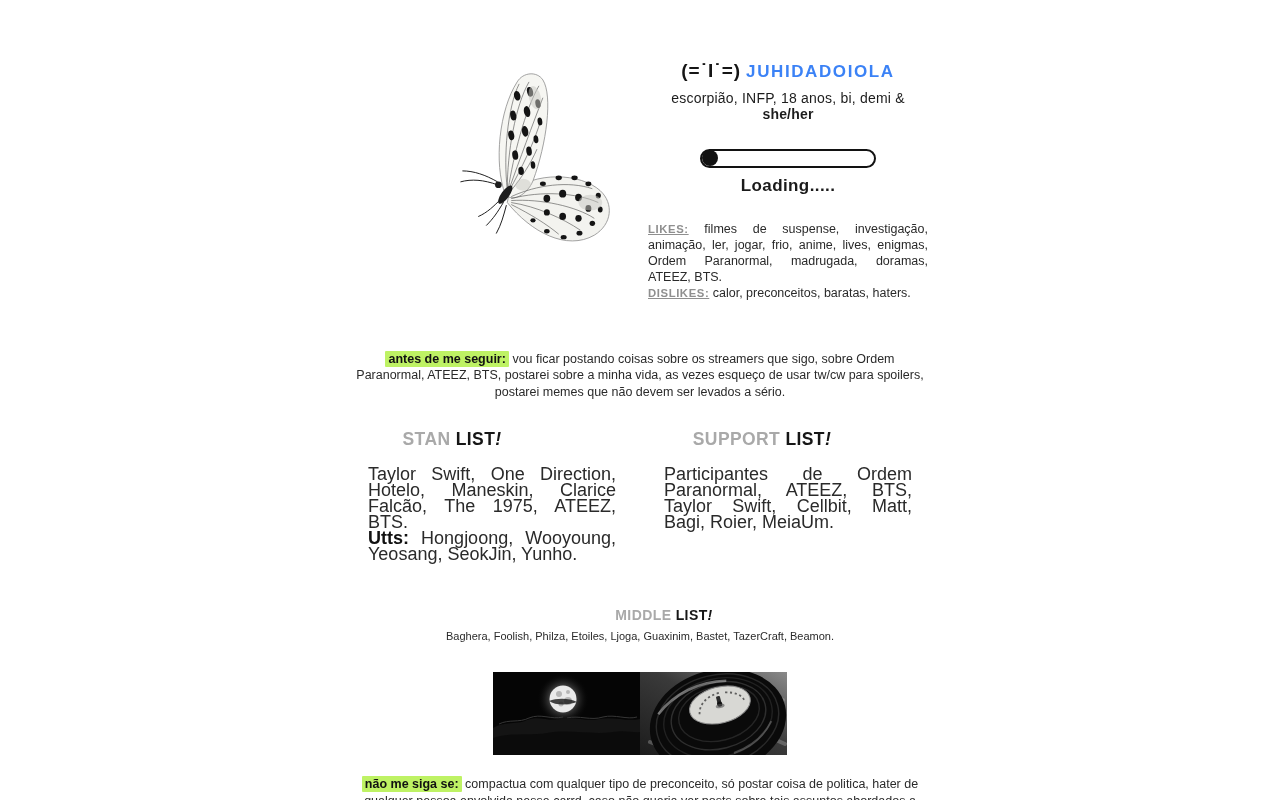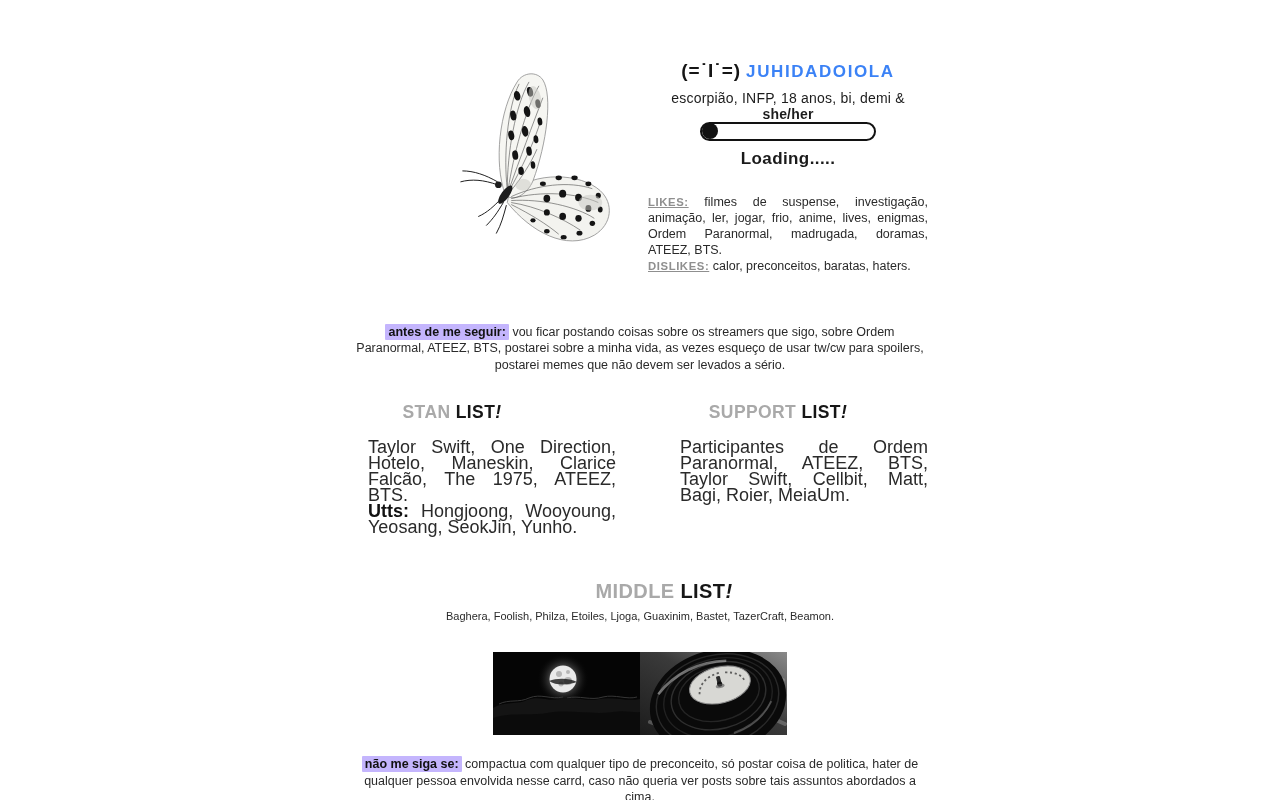--- a/index.html
+++ b/index.html
@@ -13,51 +13,51 @@
   
   .top-grid{display:grid;grid-template-columns:280px 280px;column-gap:16px;}
   .butterfly-cell{display:flex;justify-content:flex-end;align-items:flex-start;padding-top:10px;}
   .butterfly-svg{width:178px;height:192px;margin-right:10px;}
   .intro{ text-align:center;padding-top:4px;}
   .title{margin:0;font-size:18px;line-height:1.2;white-space:nowrap;}
   .title .kaomoji{color:#151515;font-weight:600;letter-spacing:1px;font-size:19px;}
   .title .name{color:#3b82f6;font-weight:800;letter-spacing:1.6px;font-size:17px;}
   .subtitle{margin:7px 0 0 0;font-size:14px;font-weight:500;letter-spacing:.2px;color:#1c1c1c;}
   .subtitle b{font-weight:800;}
-  .loading-wrap{}
+  .loading-wrap{margin-top:27px;}
   .loading-bar{
     width:172px;height:15px;border:2.6px solid #121212;border-radius:11px;
     margin:0 auto;position:relative;background:#fff;
   }
   .loading-dot{
     position:absolute;left:0px;top:50%;transform:translateY(-50%);
     width:16px;height:16px;border-radius:50%;background:#121212;
   }
   .loading-label{margin-top:8px;font-size:17px;font-weight:600;letter-spacing:.4px;color:#1a1a1a;}
   .likes-block{margin-top:25px;text-align:justify;font-size:12.5px;line-height:16px;font-weight:500;color:#2a2a2a;}
   .likes-block p{margin:0;}
   .glabel{color:#8f8f8f;font-weight:700;font-size:11.3px;letter-spacing:.6px;text-decoration:underline;}
 
   
   .note{margin:0;text-align:center;font-size:12.5px;line-height:16.5px;font-weight:500;color:#2a2a2a;}
   .note-before{margin-top:50px;}
   .note-dont{margin-top:21px;}
-  .hl{background:#c4b5fd;color:#111;font-weight:700;padding:1px 3px;border-radius:1px;}
-
-  
-  .lists-grid{display:grid;grid-template-columns:280px 280px;column-gap:32px;margin-top:29px;}
+  .hl{background:#bef264;color:#111;font-weight:700;padding:1px 3px;border-radius:1px;}
+
+  
+  .lists-grid{display:grid;grid-template-columns:280px 280px;column-gap:16px;margin-top:29px;}
   .list-heading{margin:0 0 5px 0;text-align:center;font-size:17.5px;font-weight:800;letter-spacing:.4px;color:#161616;white-space:nowrap;}
   .list-heading .accent{color:#a9a9a9;}
   .list-heading .bang{font-style:italic;}
   .heading-stan{transform:translateX(-40px);}
   .heading-support{transform:translateX(-26px);}
   .list-text{margin:16px;text-align:justify;font-size:18px;line-height:16px;font-weight:500;color:#2a2a2a;}
   .utts-label{font-weight:800;color:#111;}
   .middle-section{margin-top:29px;text-align:center;}
-  .heading-middle{transform:translateX(24px);font-size:20px;}
+  .heading-middle{transform:translateX(24px);font-size:14px;}
   .middle-text{margin:7px 0 0 0;text-align:center;font-size:11px;font-weight:500;color:#2a2a2a;}
 
   
   .gif-row{display:flex;justify-content:center;margin-top:30px;}
   .gif{width:147px;height:83px;display:block;}
 
   
   .footer{margin-top:30px;text-align:center;}
   .footer a{color:#8f8f8f;font-size:12.5px;text-decoration:none;letter-spacing:.3px;}
 </style>

